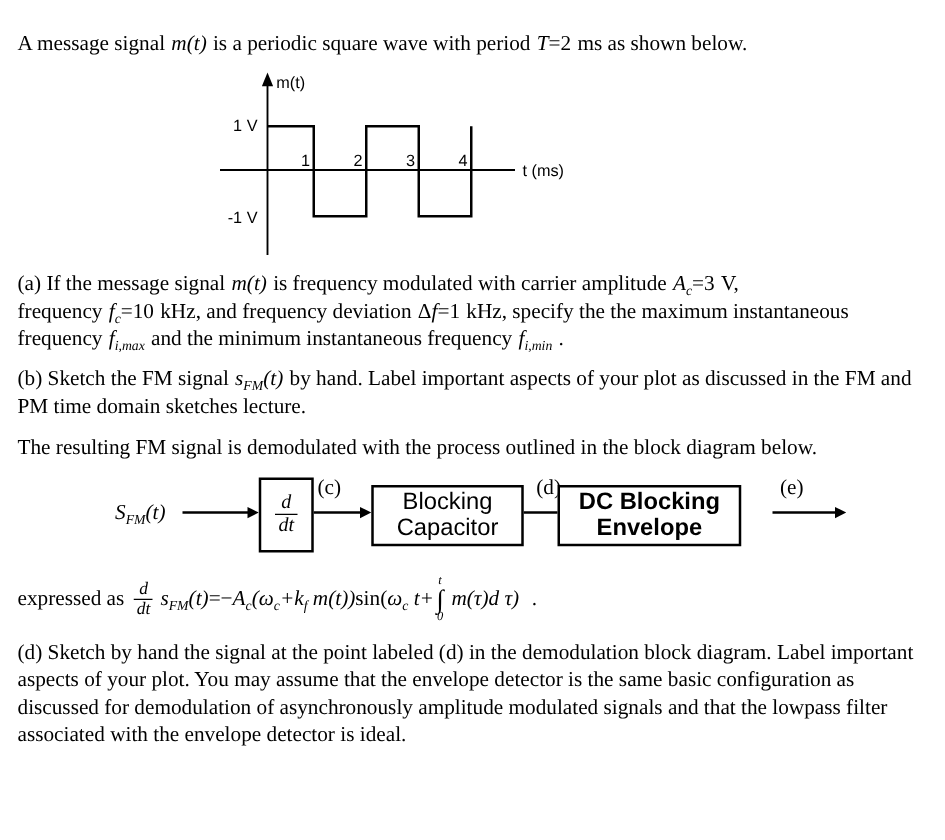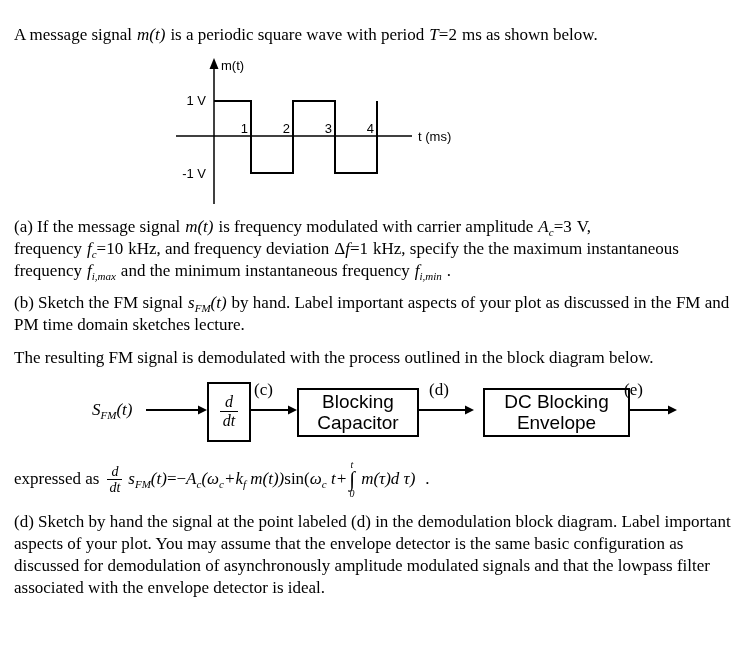--- a/index.html
+++ b/index.html
@@ -88,21 +88,21 @@
     <div class="dbox fracbox" style="left:193px;top:3px;width:40px;height:56px;">
       <span class="num">d</span>
       <span class="den">dt</span>
     </div>
     <span class="pt-label" style="left:240px;top:1px;">(c)</span>
     <div class="dbox sans" style="left:283px;top:9px;width:118px;height:45px;">
       <span>Blocking</span>
       <span>Capacitor</span>
     </div>
     <span class="pt-label" style="left:415px;top:1px;">(d)</span>
-    <div class="dbox sans" style="left:469px;top:9px;width:143px;height:45px;">
+    <div class="dbox sans" style="left:432px;top:9px;width:143px;height:45px;font-weight:bold;">
       <span>DC Blocking</span>
       <span>Envelope</span>
     </div>
     <span class="pt-label" style="left:610px;top:1px;">(e)</span>
   </div>
 
   <div class="eqline">
     <span>expressed as</span><span class="ifrac">
         <span class="num">d</span>
         <span class="den">dt</span>

